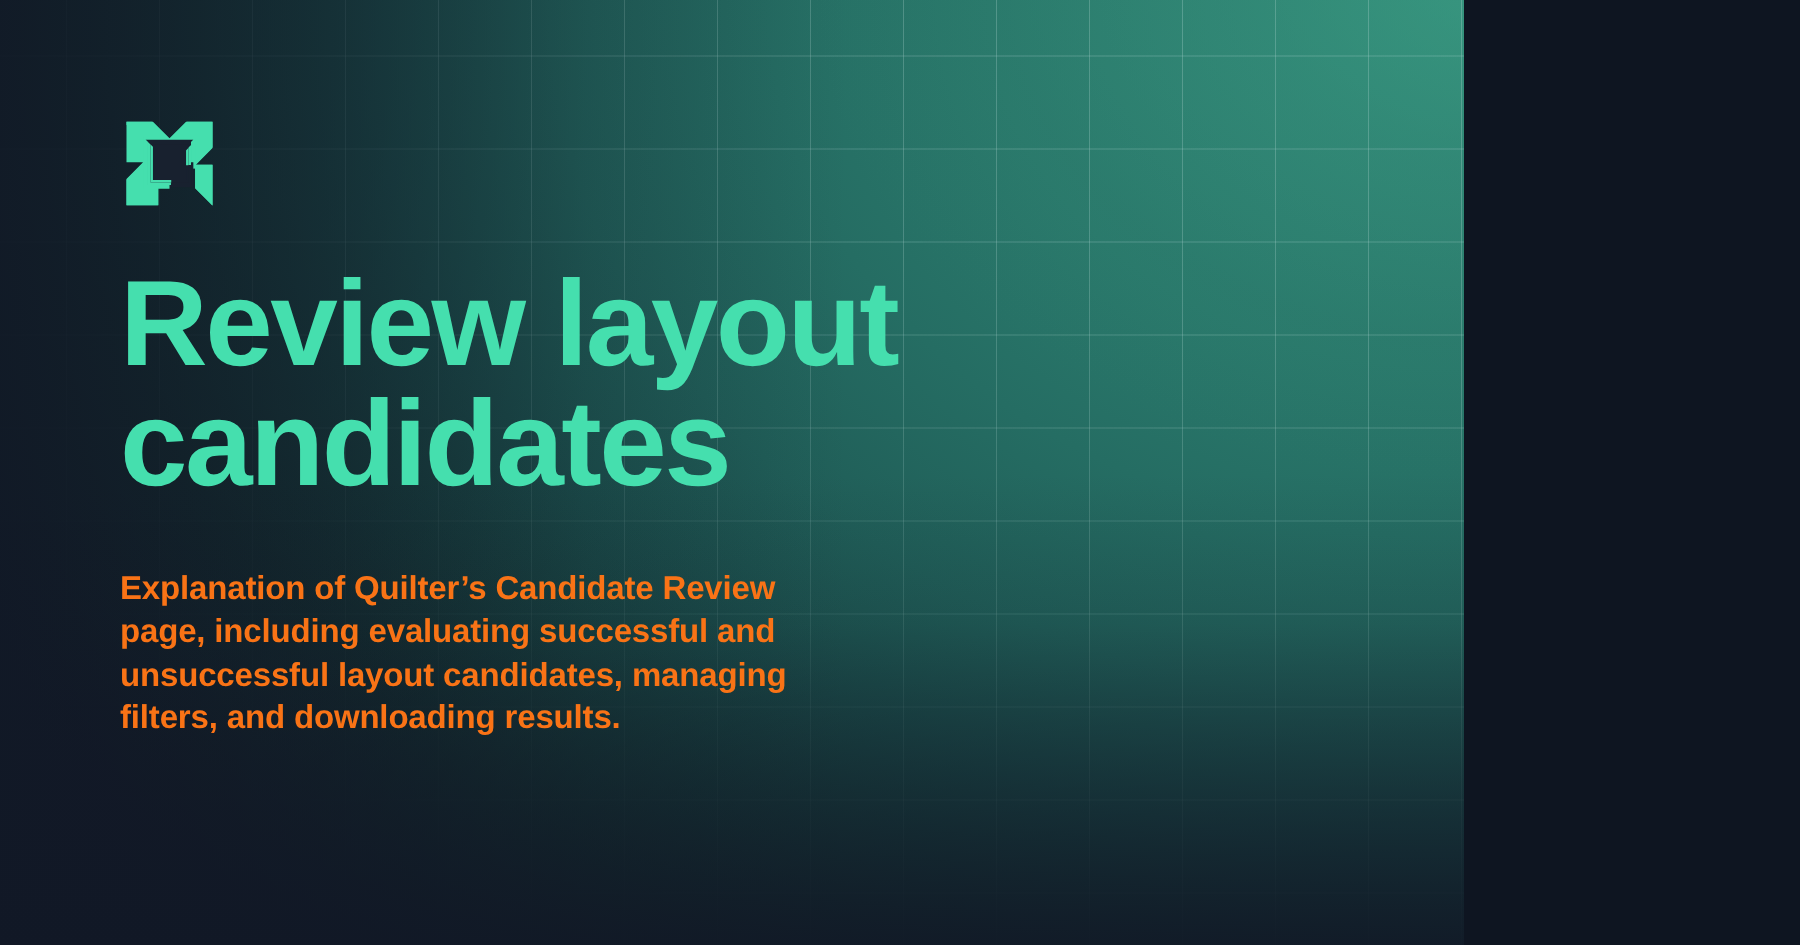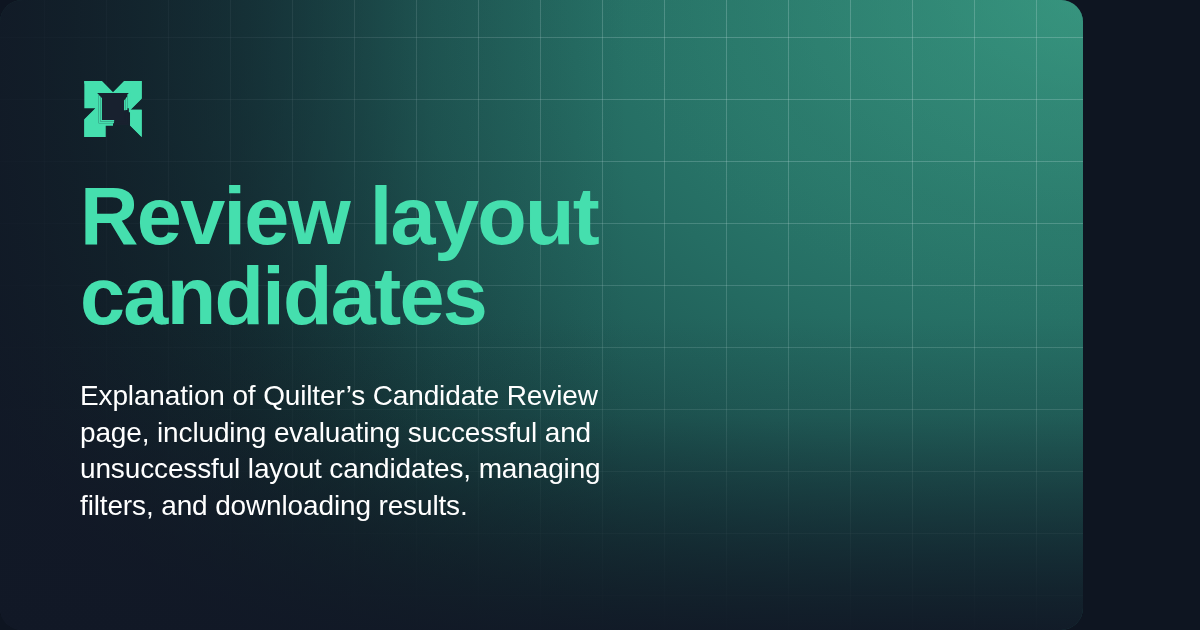--- a/index.html
+++ b/index.html
@@ -4,26 +4,25 @@
 <title>Review layout candidates</title>
 <style>
   html, body {
     margin: 0;
     padding: 0;
     background: #0e1521;
   }
 
   #card {
     position: relative;
-    width: 1083px;
+    width: 976px;
     height: 630px;
     overflow: hidden;
     background: #131a28;
     font-family: "Liberation Sans", sans-serif;
-    border-radius: 22px;
     -webkit-font-smoothing: antialiased;
   }
 
   
 
   .bg-base {
     position: absolute;
     inset: 0;
     background: #121a28;
   }
@@ -130,25 +129,25 @@
     line-height: 0.99;
     font-weight: bold;
     letter-spacing: -0.021em;
     color: #45dfae;
     max-width: 760px;
     white-space: pre-line;
   }
 
   .subhead {
     margin: 42px 0 0 0;
-    font-size: 28px;
+    font-size: 22px;
     line-height: 1.30;
-    font-weight: normal;
+    font-weight: bold;
     letter-spacing: -0.005em;
-    color: #ffffff;
+    color: #f97316;
     max-width: 745px;
     white-space: pre-line;
   }
 </style>
 </head>
 <body>
 
 <div id="card">
 
   <div class="bg-base"></div>

